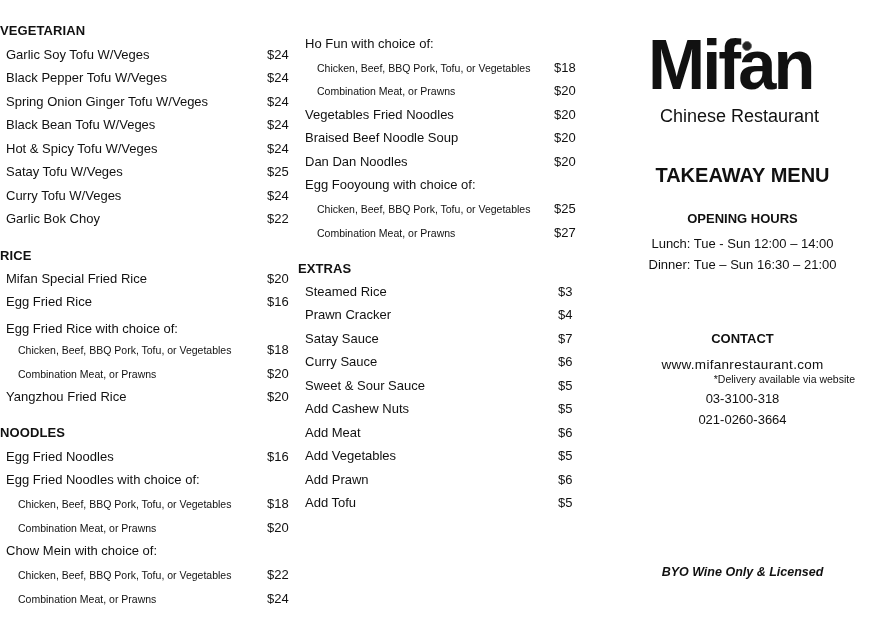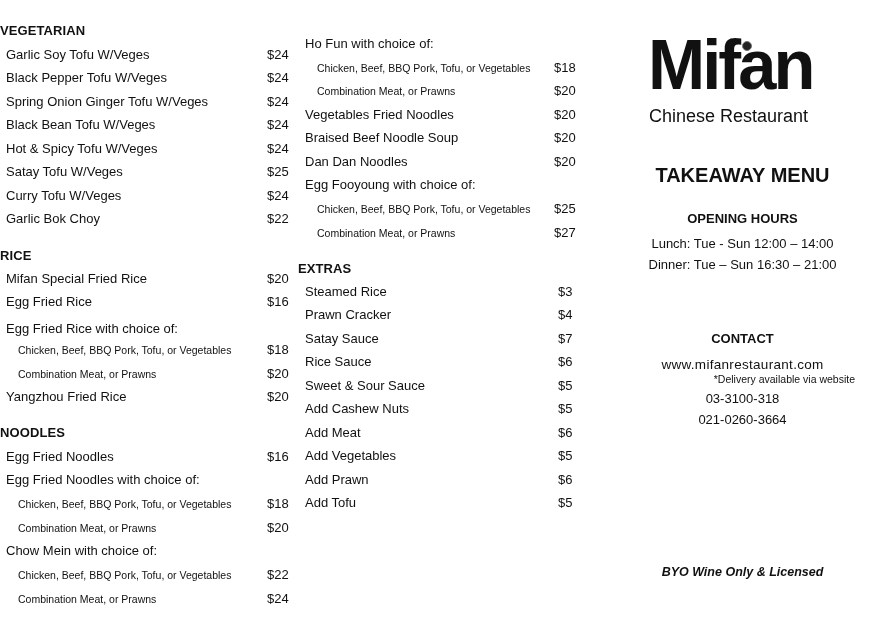--- a/index.html
+++ b/index.html
@@ -33,21 +33,21 @@
   .logo-word {
     position: absolute; left: 0; top: -8px; font-size: 70px; font-weight: bold;
     letter-spacing: -3px; line-height: 70px; font-family: "Liberation Sans", sans-serif;
     transform: scaleX(0.98); transform-origin: left;
   }
   .logo-emblem {
     position: absolute; left: 94px; top: 3px; width: 10px; height: 10px;
     border-radius: 50%; background: #222; border: 1px solid #777;
   }
   .logo-sub {
-    position: absolute; left: 19px; top: 106px; font-size: 18px; white-space: nowrap;
+    position: absolute; left: 30px; top: 106px; font-size: 18px; white-space: nowrap;
   }
   .center-text { position: absolute; left: 0; width: 225px; text-align: center; white-space: nowrap; }
   .takeaway { top: 164px; font-size: 20px; font-weight: bold; }
   .hours-title { top: 211px; font-size: 13px; font-weight: bold; }
   .hours-line { font-size: 13px; }
   .contact-title { top: 331px; font-size: 13px; font-weight: bold; }
   .website { top: 357px; font-size: 13.5px; letter-spacing: 0.3px; }
   .delivery { top: 373px; font-size: 10.5px; text-align: right; }
   .phone { font-size: 13px; }
   .byo { top: 565px; font-size: 12.5px; font-weight: bold; font-style: italic; }
@@ -201,21 +201,21 @@
       </div>
     <div class="row" style="top:306px">
         <span class="name">Prawn Cracker</span>
         <span class="price">$4</span>
       </div>
     <div class="row" style="top:330px">
         <span class="name">Satay Sauce</span>
         <span class="price">$7</span>
       </div>
     <div class="row" style="top:353px">
-        <span class="name">Rice Sauce</span>
+        <span class="name">Curry Sauce</span>
         <span class="price">$6</span>
       </div>
     <div class="row" style="top:377px">
         <span class="name">Sweet &amp; Sour Sauce</span>
         <span class="price">$5</span>
       </div>
     <div class="row" style="top:400px">
         <span class="name">Add Cashew Nuts</span>
         <span class="price">$5</span>
       </div>

